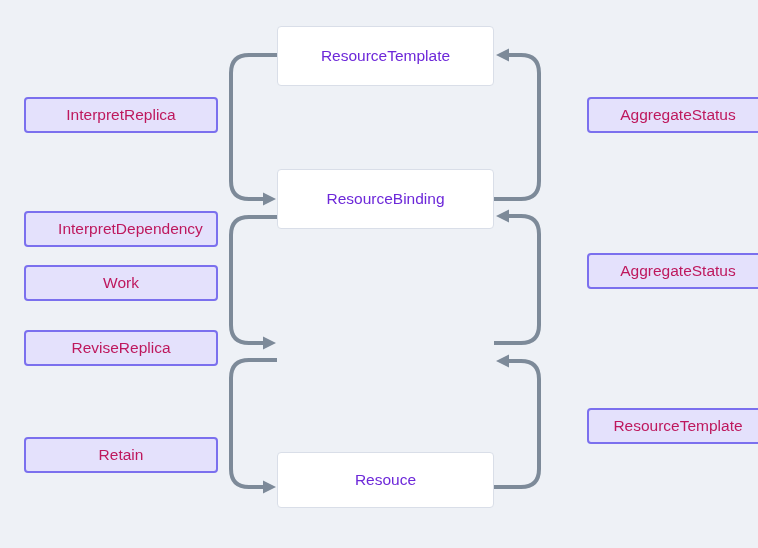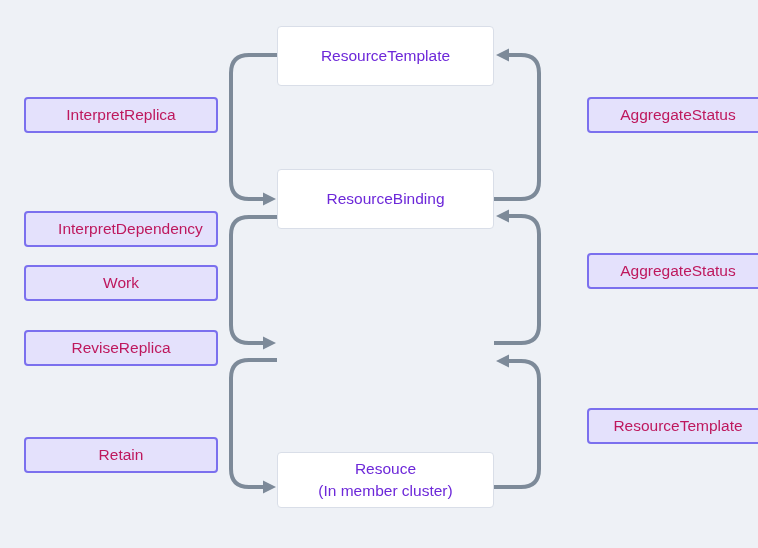--- a/index.html
+++ b/index.html
@@ -100,21 +100,20 @@
   </svg>
 
   <div class="node" id="node-template">
     <span>ResourceTemplate</span>
   </div>
   <div class="node" id="node-binding">
     <span>ResourceBinding</span>
   </div>
   <div class="node" id="node-member">
     <span>Resouce</span>
-    <span>(In member cluster)</span>
   </div>
 
   <div class="tag left" id="tag-interpret-replica">
     <span>InterpretReplica</span>
   </div>
   <div class="tag left" id="tag-interpret-dependency">
     <span>InterpretDependency</span>
   </div>
   <div class="tag left" id="tag-prune">
     <span>Work</span>

